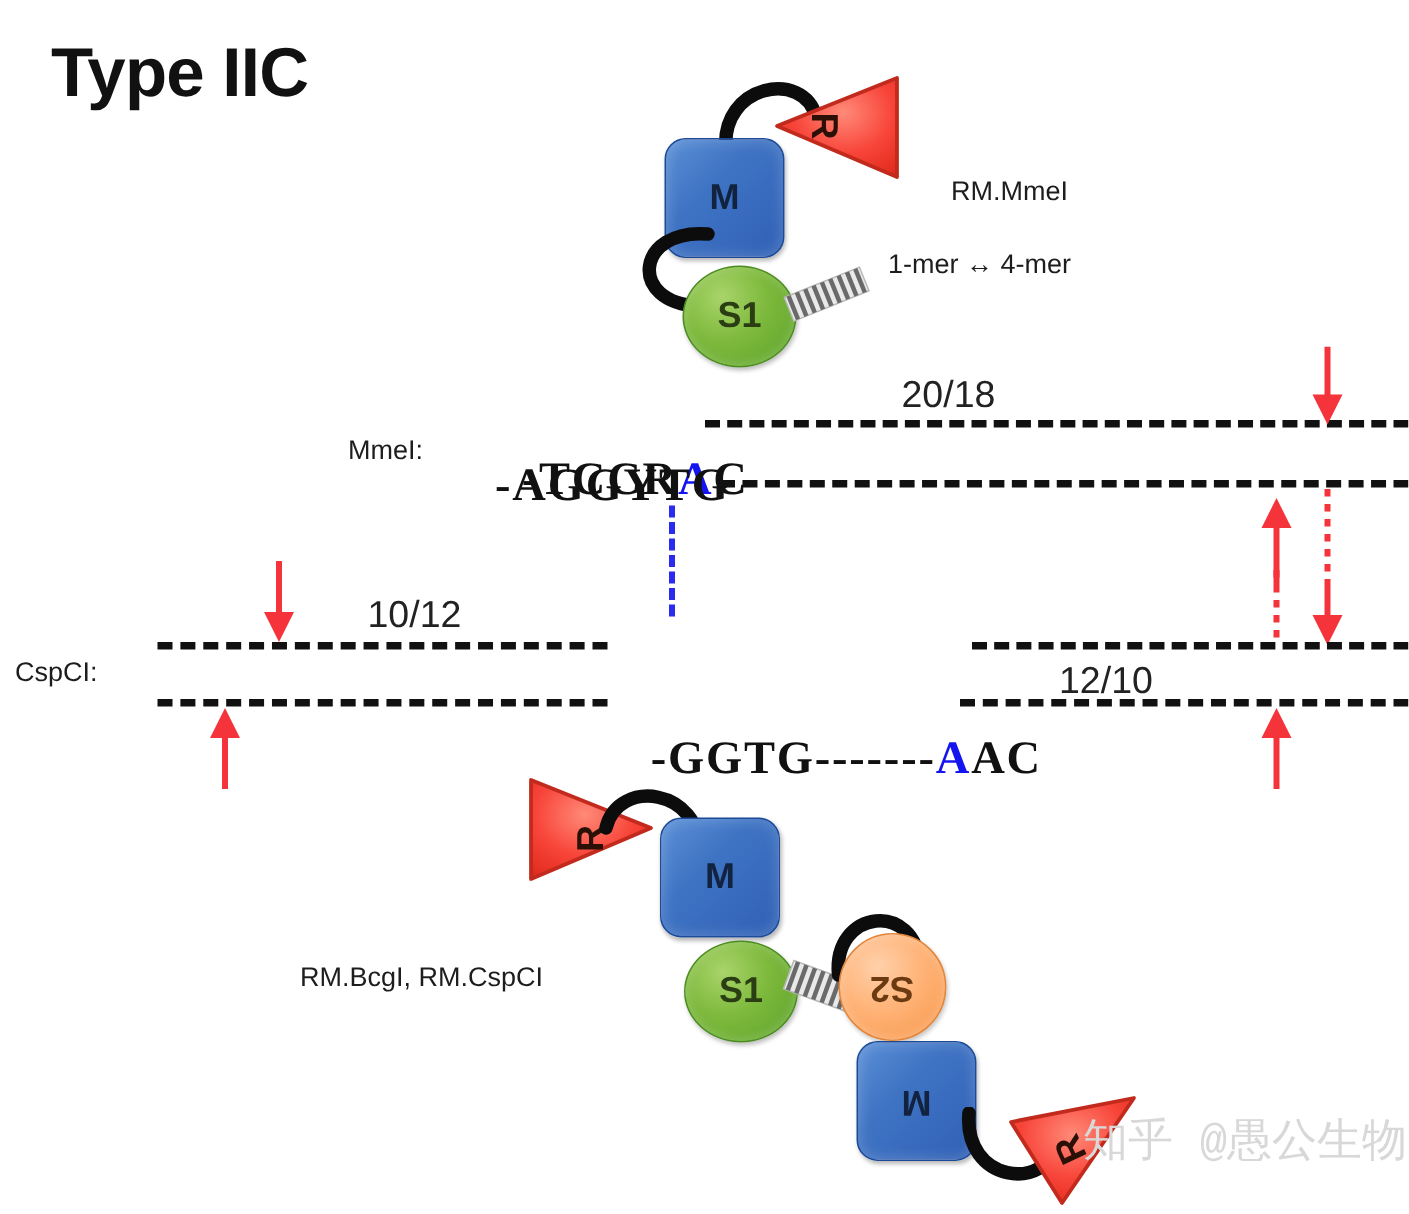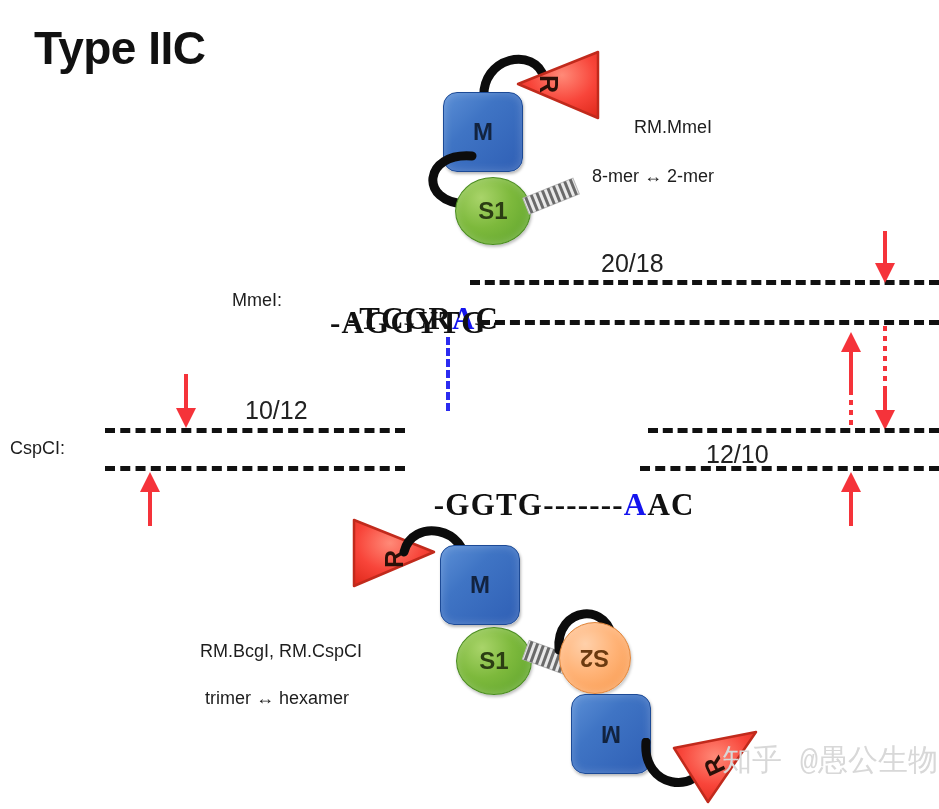--- a/index.html
+++ b/index.html
@@ -199,21 +199,21 @@
         <line x1="33" y1="16" x2="33" y2="33"></line>
           <line x1="39" y1="16" x2="39" y2="33"></line>
         <line x1="45" y1="16" x2="45" y2="33"></line>
           <line x1="51" y1="16" x2="51" y2="33"></line>
         <line x1="57" y1="16" x2="57" y2="33"></line>
       </g>
     </g>
   </svg>
 
   <div class="label" style="left:634px; top:117px;">RM.MmeI</div>
-  <div class="label arrowline" style="left:592px; top:166px;">8-mer ↔ 2-mer</div>
+  <div class="label arrowline" style="left:592px; top:166px;">1-mer ↔ 4-mer</div>
 
   <div class="label" style="left:232px; top:290px;">MmeI:</div>
 
   <div class="dna" style="left:312px; top:265px;">
     <span>-TCCR</span><span class="blueA">A</span><span>C</span>
   </div>
 
   <div class="dna" style="left:330px; top:305px;">-AGGYTG</div>
 
   <div class="dnaline" style="left:470px; top:280px; width:469px;"></div>
@@ -342,17 +342,16 @@
           <stop offset="0%" stop-color="#ff8a78"></stop>
           <stop offset="55%" stop-color="#f8453a"></stop>
           <stop offset="100%" stop-color="#e02a1c"></stop>
         </radialGradient>
       </defs>
     </svg>
     <div class="r-letter" style="transform:rotate(-115deg); padding-top:0;">R</div>
   </div>
 
   <div class="label" style="left:200px; top:641px;">RM.BcgI, RM.CspCI</div>
-  <div class="label arrowline" style="left:205px; top:688px;">trimer ↔ hexamer</div>
 
   <div class="watermark" style="left:722px; top:740px;font-family:Liberation Mono, monospace;">知乎 @愚公生物</div>
 
 </div>
 
 </body></html>

